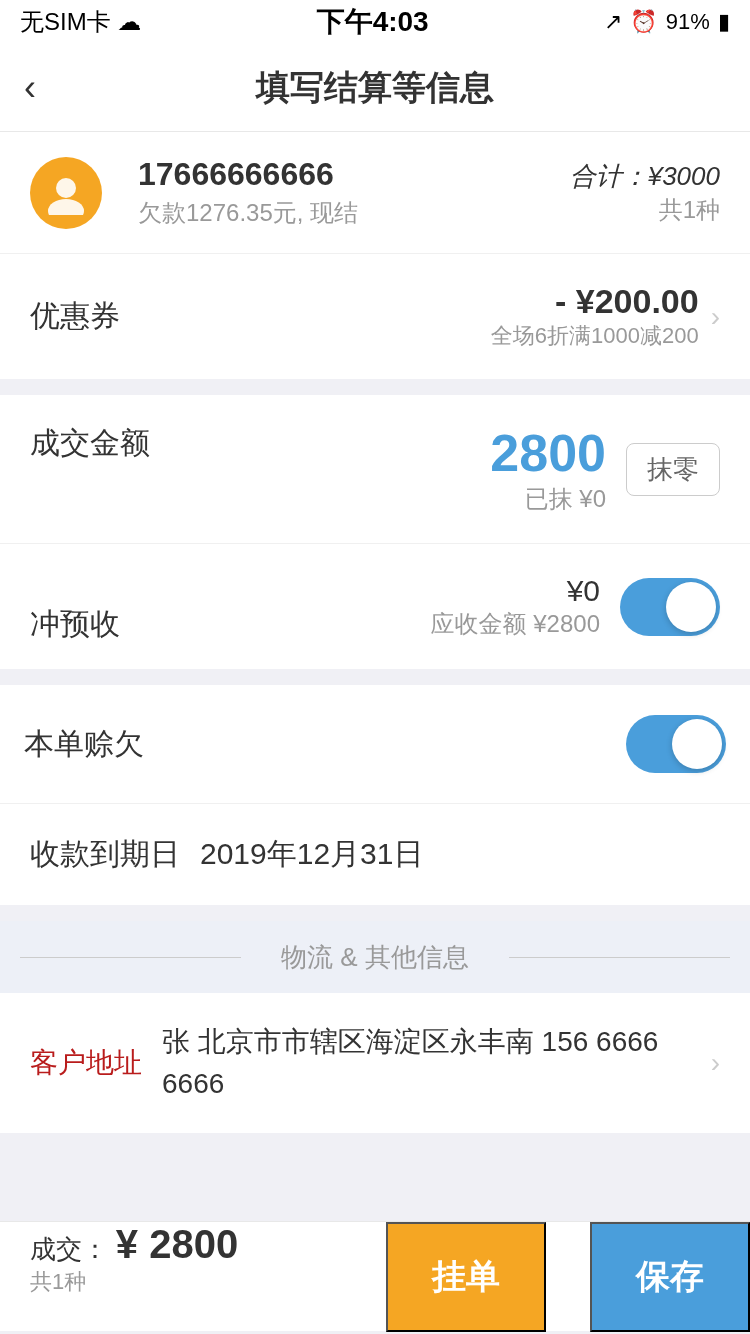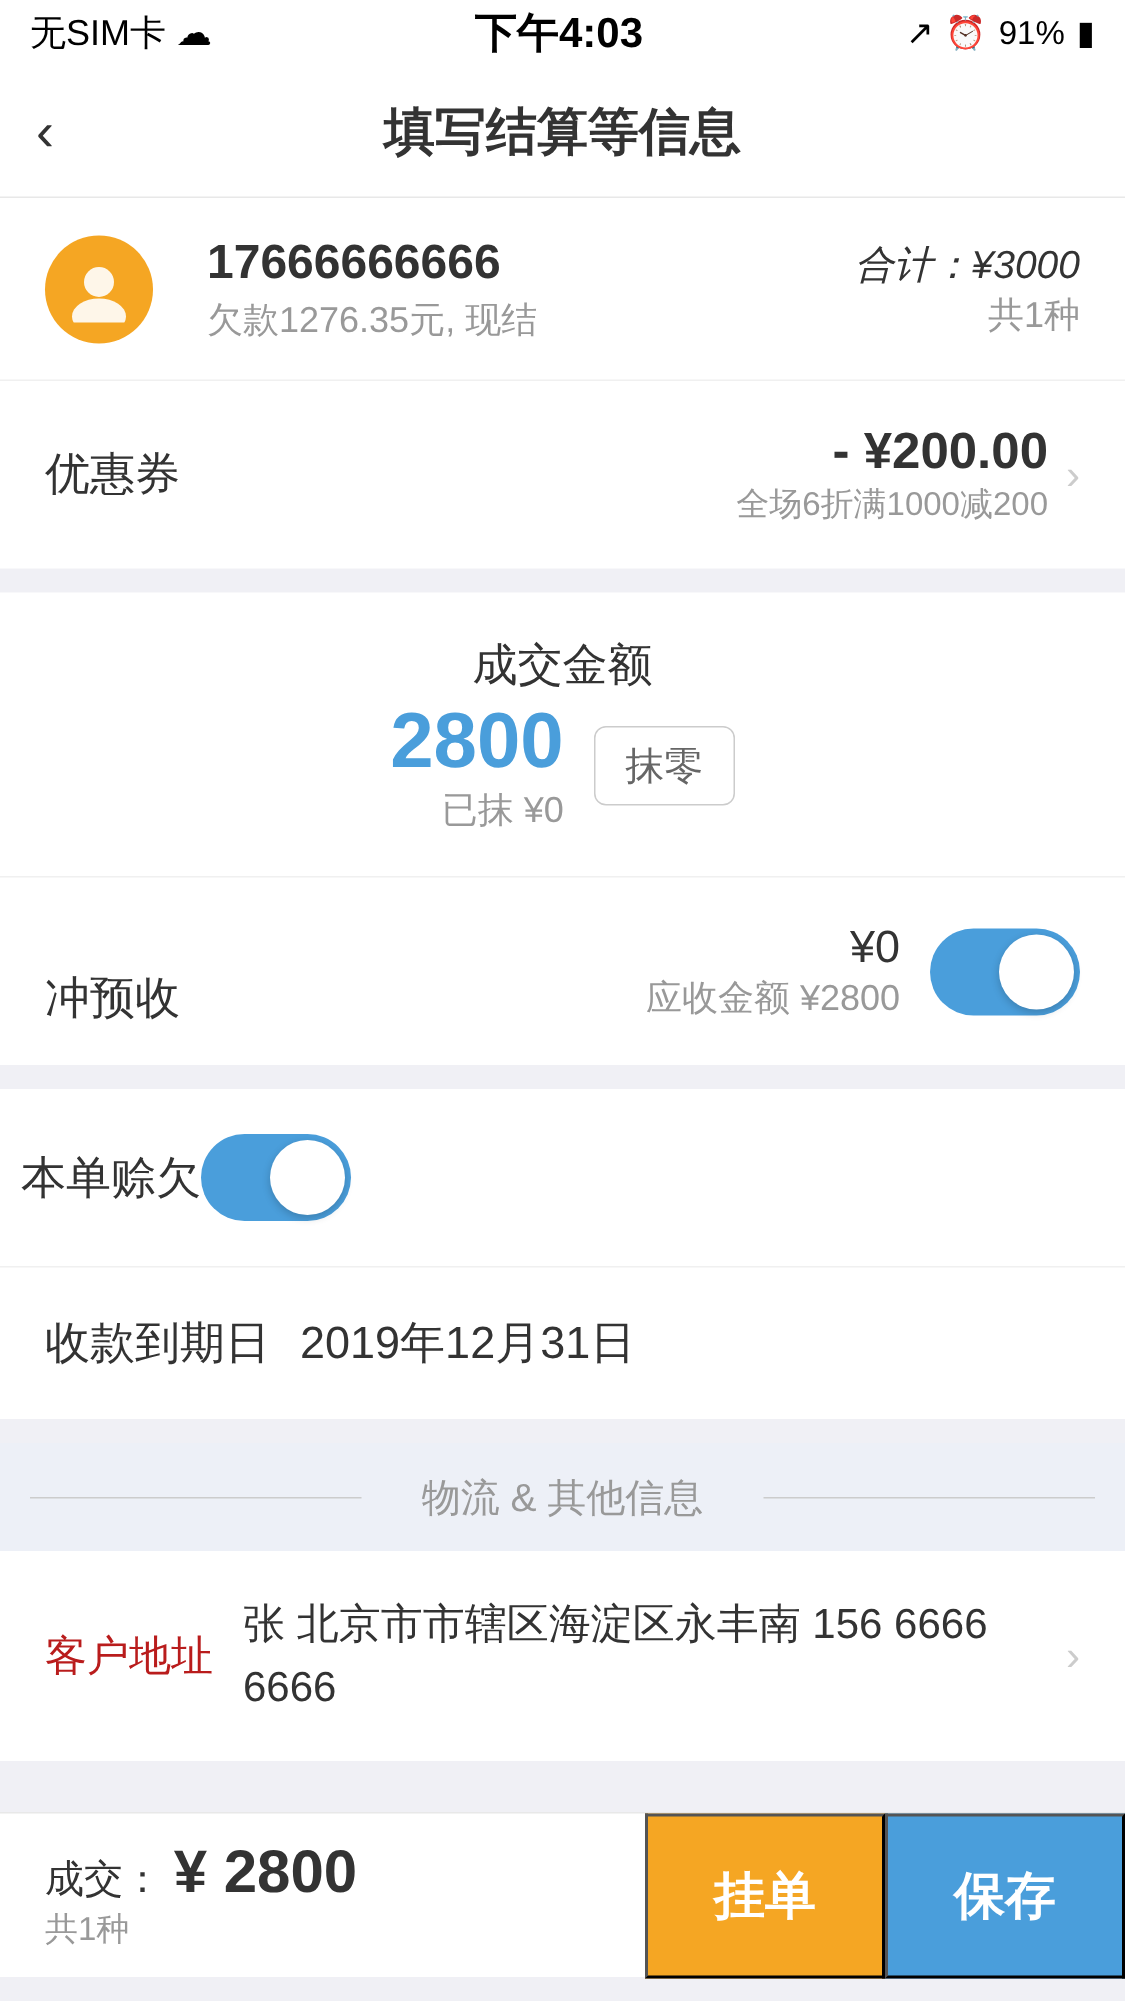--- a/index.html
+++ b/index.html
@@ -135,24 +135,22 @@
       color: #ccc;
     }
 
     
     .amount-section {
       background: #fff;
       margin-bottom: 16px;
     }
     .amount-row {
       display: flex;
-      align-items: center;
       justify-content: space-between;
       padding: 28px 30px;
-      flex-direction: column;
     }
     .amount-label {
       font-size: 30px;
       color: #333;
     }
     .amount-right {
       display: flex;
       align-items: center;
       gap: 20px;
     }
@@ -225,22 +223,22 @@
       position: absolute;
       top: 4px;
       right: 4px;
       box-shadow: 0 2px 6px rgba(0,0,0,0.2);
     }
 
     
     .debt-row {
       display: flex;
       align-items: center;
-      justify-content: flex-start;
-      padding: 30px 14px;
+      justify-content: space-between;
+      padding: 30px 24px;
     }
     .debt-label {
       font-size: 30px;
       color: #333;
     }
 
     
     .duedate-row {
       display: flex;
       align-items: center;
@@ -301,27 +299,28 @@
 
     
     .gray-area {
       background: #f0f0f5;
       height: 200px;
     }
 
     
     .bottom-bar {
       position: fixed;
-      bottom: 16px;
+      bottom: 3px;
       width: 750px;
       height: 110px;
       background: #fff;
       display: flex;
-      align-items: center;
+      align-items: flex-start;
       border-top: 1px solid #e8e8e8;
+      gap: 44px;
     }
     .bottom-summary {
       flex: 1;
       padding: 0 30px;
     }
     .bottom-summary .summary-label {
       font-size: 26px;
       color: #333;
     }
     .bottom-summary .summary-amount {

